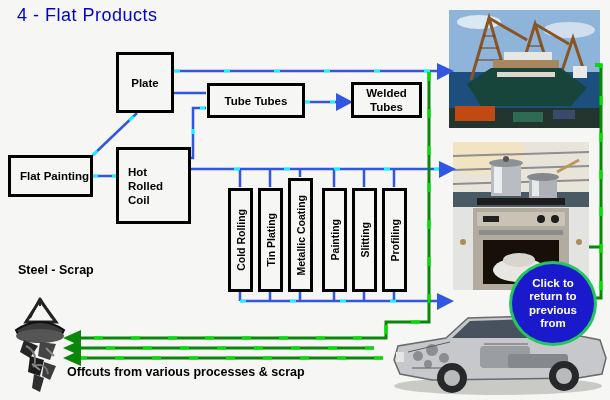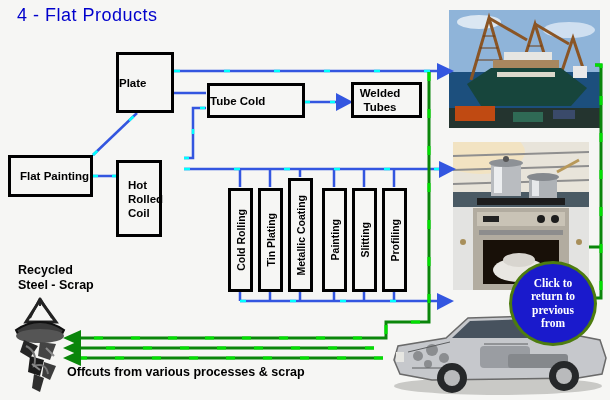--- a/index.html
+++ b/index.html
@@ -10,43 +10,43 @@
   }
   #page-title{
     position:absolute; left:17px; top:5px;
     font-size:18px; font-weight:normal; color:#0000cc; letter-spacing:.5px;
   }
   .fbox{
     position:absolute; border:3px solid #000; background:#f6f6f4;
     font-size:11.5px; font-weight:bold; color:#000; line-height:14px;
     display:flex; align-items:center; box-sizing:border-box; z-index:3;
   }
-  .fbox.center{ justify-content:flex-start; text-align:center; }
+  .fbox.center{ justify-content:center; text-align:center; }
   .fbox.leftpad{ padding-left:9px; }
   .proc{
     position:absolute; border:3px solid #000; background:#f6f6f4;
     display:flex; align-items:center; justify-content:center;
     box-sizing:border-box; z-index:3;
   }
   .proc span{
     writing-mode:vertical-rl; transform:rotate(180deg);
     font-size:10.5px; font-weight:bold; white-space:nowrap; color:#000;
   }
   .imgwrap{ position:absolute; z-index:1; }
   #connectors{ position:absolute; left:0; top:0; z-index:2; }
   .note{
     position:absolute; font-size:12.5px; font-weight:bold; color:#000;
     line-height:15px; z-index:3;
   }
   #return-button{
     position:absolute; left:509px; top:261px; width:88px; height:85px;
-    border-radius:50%; background:#1a1acc; border:3px solid #4d7c0f;
+    border-radius:50%; background:#1a1acc; border:3px solid #22c55e;
     box-sizing:border-box; z-index:4; cursor:pointer;
     display:flex; flex-direction:column; align-items:center; justify-content:center;
-    color:#fff; font-size:11.5px; font-weight:bold; line-height:13.5px; text-align:center;font-family:Liberation Serif, serif;
+    color:#fff; font-size:11.5px; font-weight:bold; line-height:13.5px; text-align:center;
   }
   #magnet{ position:absolute; left:10px; top:296px; z-index:3; }
 </style>
 </head>
 <body>
 
 <div id="stage">
 
   <div id="page-title">4 - Flat Products</div>
 
@@ -196,25 +196,25 @@
       <polygon points="81,350 63,358 81,366"></polygon>
     </g>
   </svg>
 
   <div class="fbox leftpad" style="left:8px;top:155px;width:85px;height:42px">
     <span>Flat Painting</span>
   </div>
   <div class="fbox center" style="left:116px;top:52px;width:58px;height:61px">
     <span>Plate</span>
   </div>
-  <div class="fbox leftpad" style="left:116px;top:160px;width:46px;height:77px">
+  <div class="fbox leftpad" style="left:116px;top:147px;width:75px;height:77px">
     <span style="width:44px">Hot Rolled Coil</span>
   </div>
   <div class="fbox center" style="left:207px;top:83px;width:98px;height:35px">
-    <span>Tube Cold</span>
+    <span>Tube Tubes</span>
   </div>
   <div class="fbox center" style="left:351px;top:82px;width:71px;height:36px">
     <span style="width:52px">Welded Tubes</span>
   </div>
 
   <div class="proc" style="left:228px;top:188px;width:25px;height:104px">
     <span>Cold Rolling</span>
   </div>
   <div class="proc" style="left:258px;top:188px;width:25px;height:104px">
     <span>Tin Plating</span>
@@ -226,21 +226,20 @@
     <span>Painting</span>
   </div>
   <div class="proc" style="left:352px;top:188px;width:25px;height:104px">
     <span>Slitting</span>
   </div>
   <div class="proc" style="left:382px;top:188px;width:25px;height:104px">
     <span>Profiling</span>
   </div>
 
   <div class="note" style="left:18px;top:263px">
-    <div>Recycled</div>
     <div>Steel - Scrap</div>
   </div>
 
   <div id="magnet">
     <svg width="58" height="98">
       <g stroke="#2a2a2a" stroke-width="2" fill="none">
         <path d="M30,2 L20,22 M30,2 L42,22 M30,2 L30,10"></path>
       </g>
       <polygon points="30,4 16,26 46,26" fill="none" stroke="#222" stroke-width="3"></polygon>
       <path d="M6,34 Q30,18 54,34 L50,42 Q30,34 10,42 Z" fill="#3a3a3a" stroke="#111" stroke-width="2"></path>

